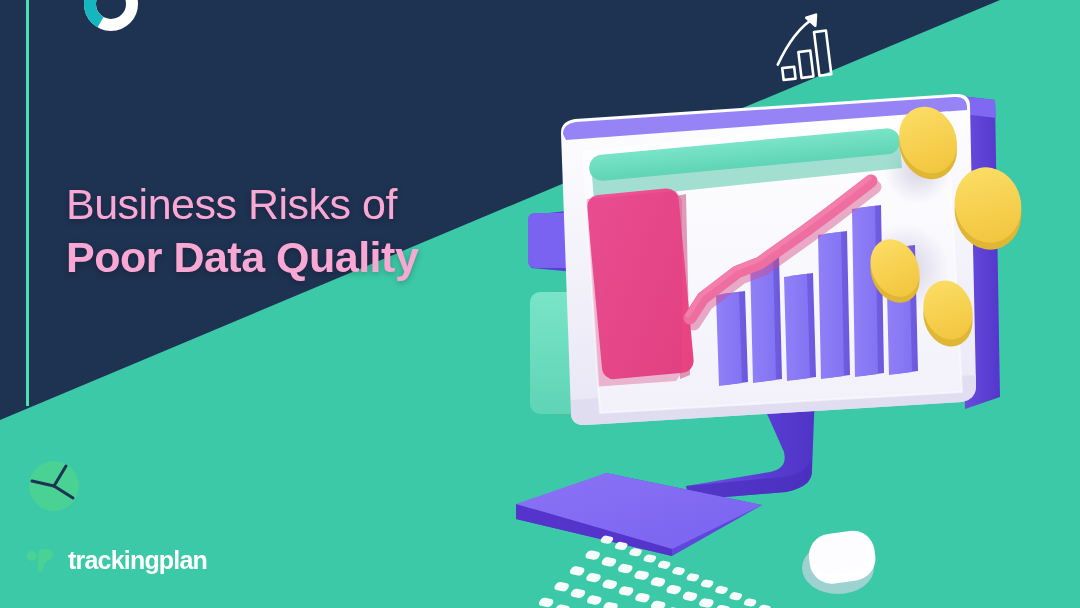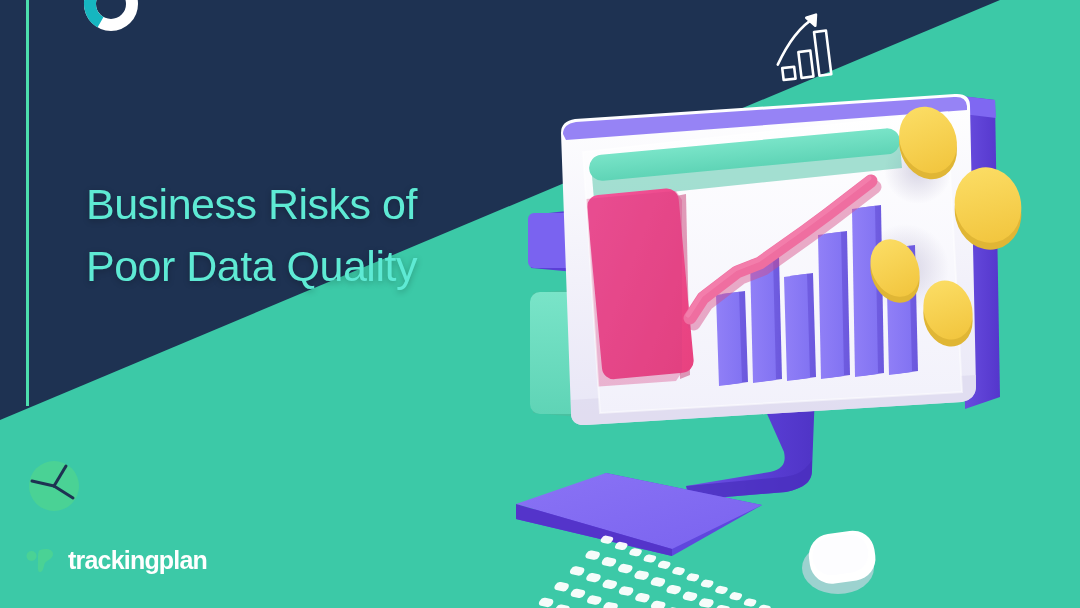--- a/index.html
+++ b/index.html
@@ -36,34 +36,34 @@
 
   
   .growth-icon{
     position:absolute; left:770px; top:8px;
     width:90px; height:80px;
     transform:rotate(-7deg);
   }
 
   
   .headline{
-    position:absolute; left:86px; top:178px;
+    position:absolute; left:66px; top:178px;
     width:430px;
-    color:#5eead4;
+    color:#f9a8d4;
     letter-spacing:-0.5px;
     text-shadow:0 2px 6px rgba(0,0,0,.25);
   }
   .headline .l1{
     display:block;
     font-size:43px; font-weight:400; line-height:1.22;
   }
   .headline .l2{
     display:block;
-    font-size:43px; font-weight:400; line-height:1.22;
-    margin-top:10px;
+    font-size:43px; font-weight:700; line-height:1.22;
+    margin-top:1px;
   }
 
   
   .pie-logo{ position:absolute; left:26px; top:458px; width:56px; height:56px; }
   .wordmark{ position:absolute; left:26px; top:543px; height:34px; display:flex; align-items:center; gap:12px; }
   .wordmark .mark{ width:30px; height:26px; flex:none; }
   .wordmark .wm-text{
     color:#fff; font-size:25px; font-weight:700; letter-spacing:-0.8px;
     line-height:1;
   }

